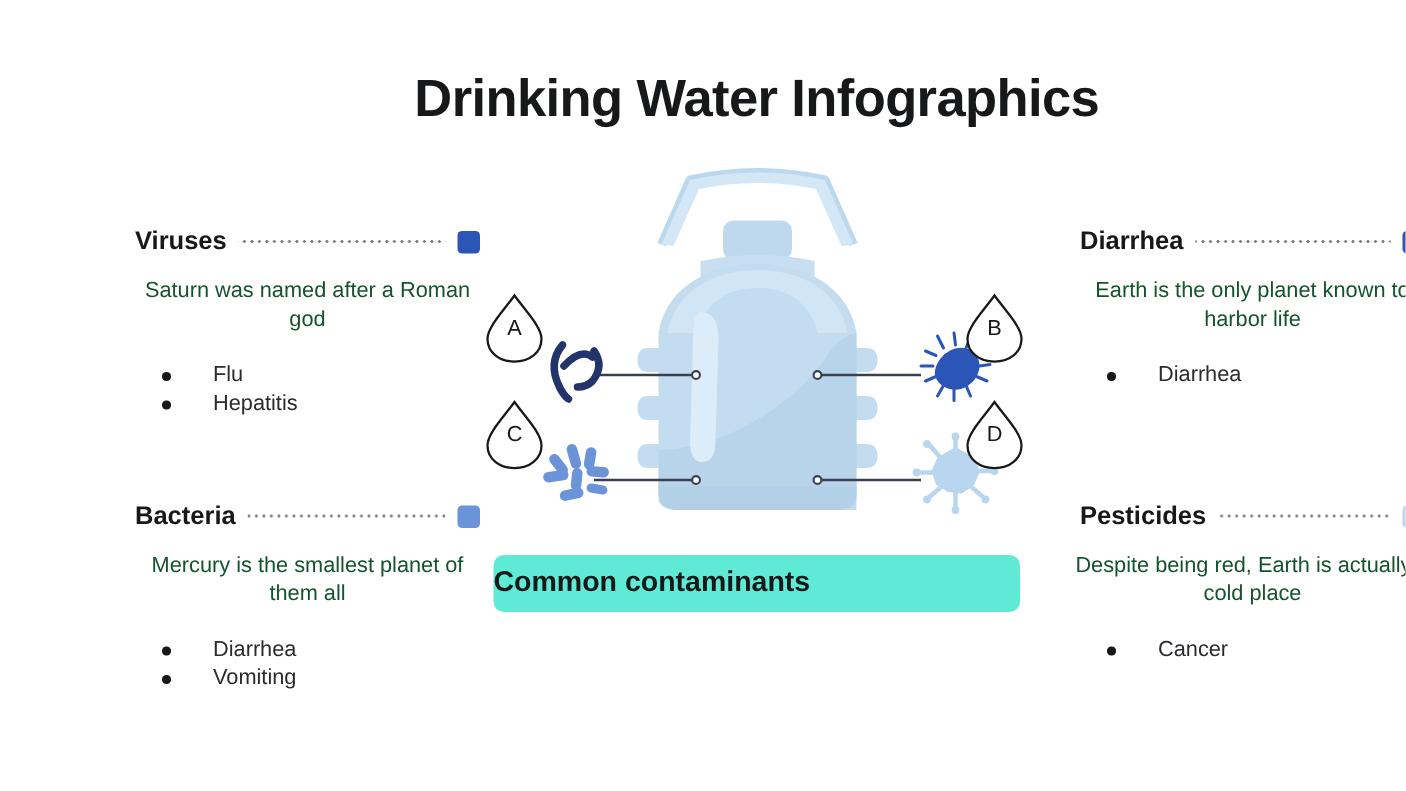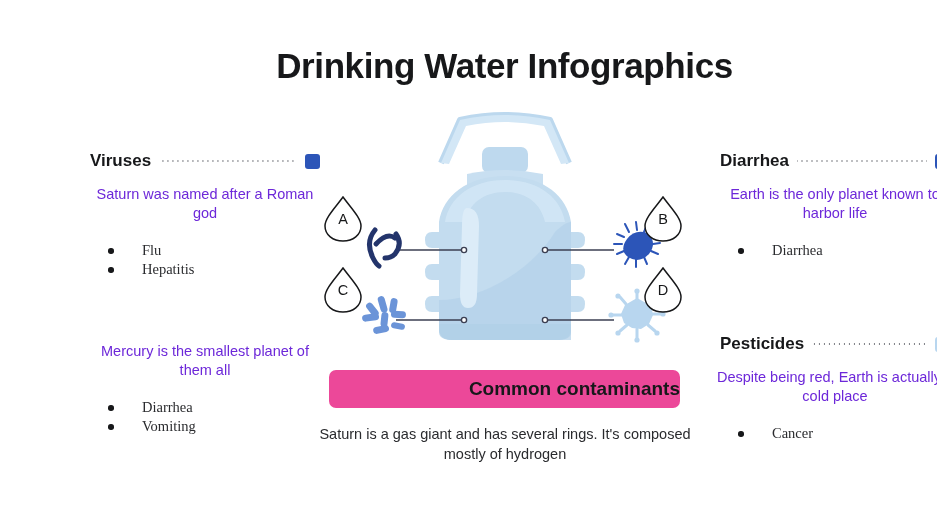--- a/index.html
+++ b/index.html
@@ -60,29 +60,28 @@
   .marker {
     width: 15px; height: 15px;
     border-radius: 3px;
     flex: 0 0 auto;
   }
 
   .desc {
     margin-top: 11px;
     font-size: 14.5px;
     line-height: 19px;
-    color: #6d28d9;
+    color: #14532d;
     text-align: center;
     padding: 0 14px;
   }
   .bullets {
     margin-top: 18px;
     padding-left: 38px;
     list-style: none;
-    font-family: Liberation Serif, serif;
   }
   .bullets li {
     position: relative;
     font-size: 14.5px;
     line-height: 19px;
     color: #2a2b2e;
     padding-left: 34px;
   }
   .bullets li::before {
     content: "";
@@ -117,25 +116,25 @@
   .drop-a { left: 284px; top: 194px; }
   .drop-b { left: 604px; top: 194px; }
   .drop-c { left: 284px; top: 265px; }
   .drop-d { left: 604px; top: 265px; }
 
   
   .banner {
     position: absolute;
     left: 293px; top: 370px;
     width: 351px; height: 38px;
-    background: #ec4899;
+    background: #5eead4;
     border-radius: 7px;
     display: flex;
     align-items: center;
-    justify-content: flex-end;
+    justify-content: flex-start;
   }
   .banner-text {
     font-size: 19px;
     font-weight: 700;
     color: #17181a;
   }
   .banner-desc {
     position: absolute;
     left: 283px; top: 424px;
     width: 372px;
@@ -169,20 +168,25 @@
       <div class="marker" style="background:#2c55b8"></div>
     </div>
     <div class="desc">Saturn was named after a Roman god</div>
     <ul class="bullets">
       <li>Flu</li>
       <li>Hepatitis</li>
     </ul>
   </div>
 
   <div class="block block-left block-row2">
+    <div class="head">
+      <div class="head-title">Bacteria</div>
+      <div class="dotline"></div>
+      <div class="marker" style="background:#6b94d8"></div>
+    </div>
     <div class="desc">Mercury is the smallest planet of them all</div>
     <ul class="bullets">
       <li>Diarrhea</li>
       <li>Vomiting</li>
     </ul>
   </div>
 
   <div class="block block-right block-row1">
     <div class="head">
       <div class="head-title">Diarrhea</div>
@@ -334,16 +338,15 @@
   <div class="drop drop-d">
     <svg viewBox="0 0 46 50">
         <path d="M23 3 C31 14 41 24 41 32 C41 41 33 47 23 47 C13 47 5 41 5 32 C5 24 15 14 23 3 Z" fill="#fff" stroke="#17181a" stroke-width="1.5"></path>
       </svg>
     <span>D</span>
   </div>
 
   <div class="banner">
     <div class="banner-text">Common contaminants</div>
   </div>
-  <div class="banner-desc">Saturn is a gas giant and has several rings. It's composed mostly of hydrogen</div>
 
 
 </div>
 
 </body></html>

